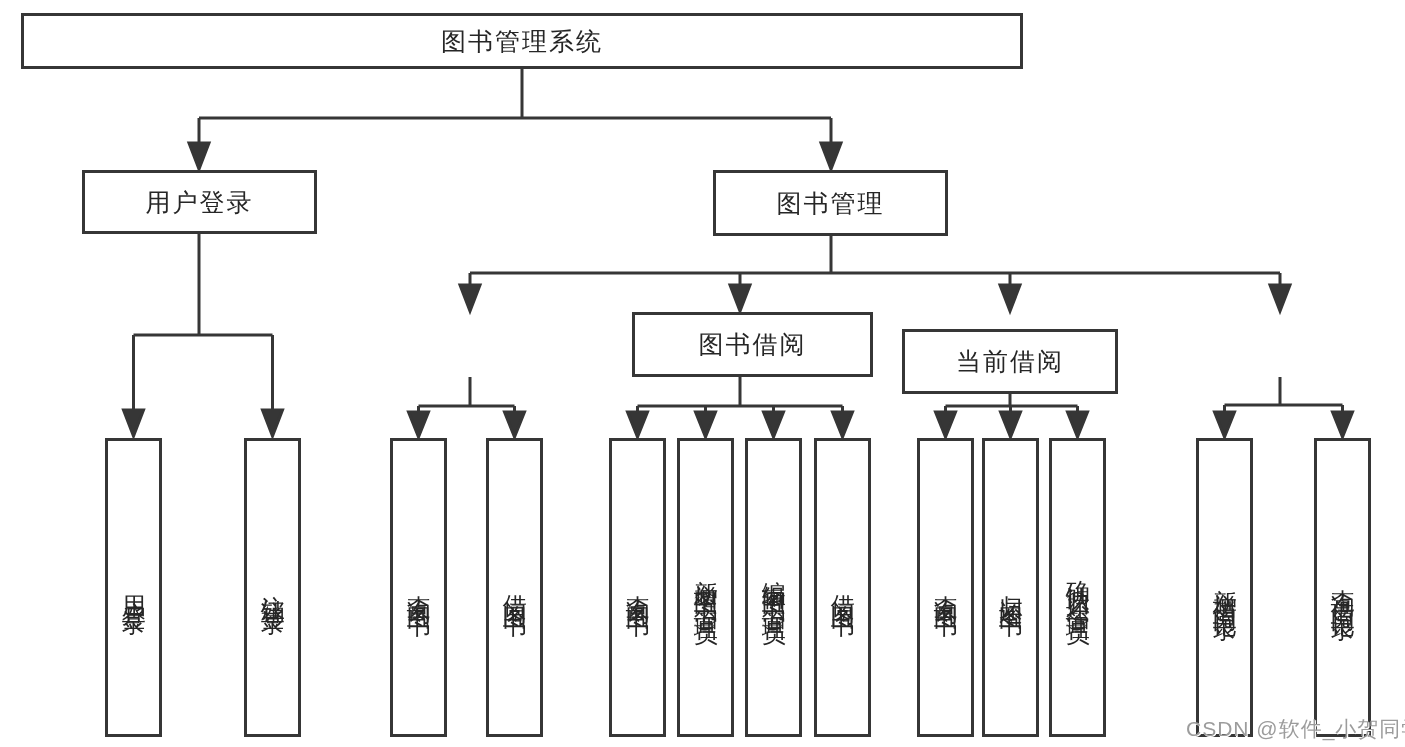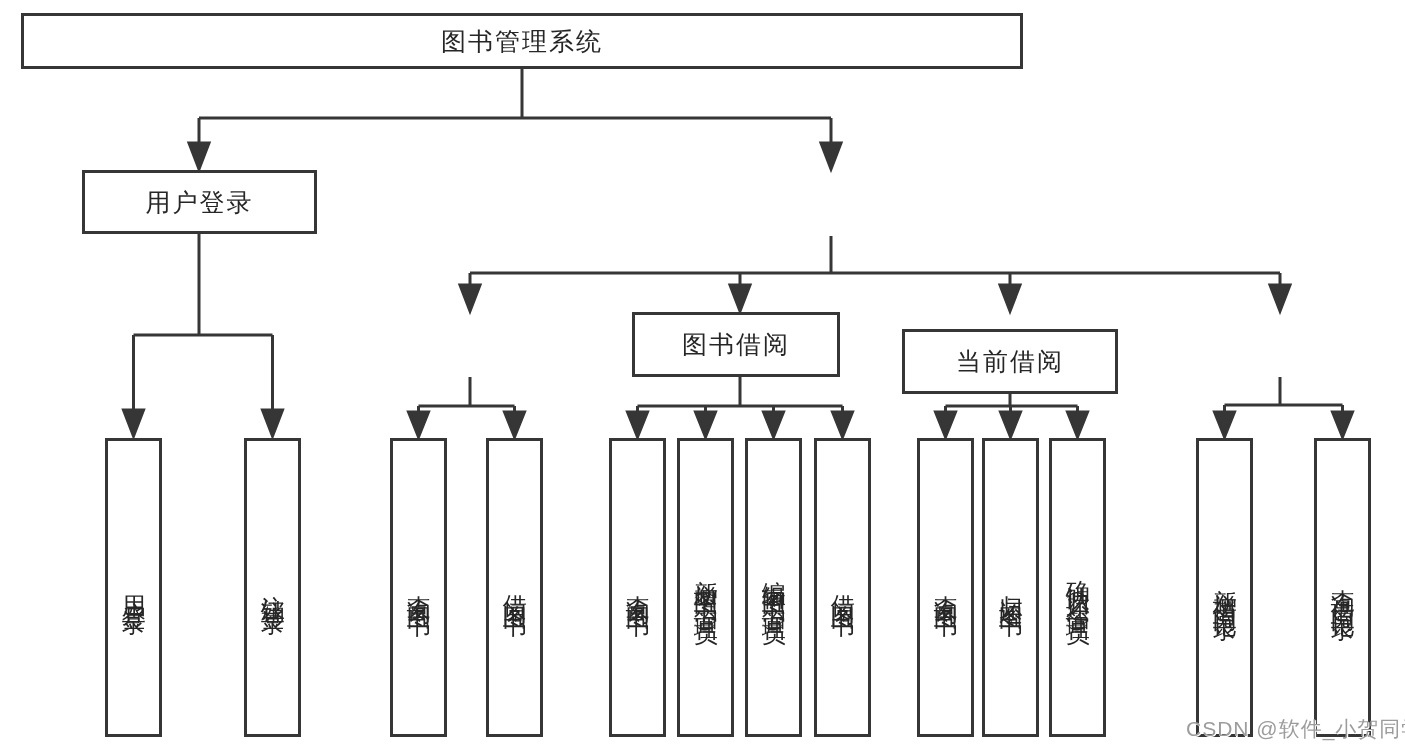--- a/index.html
+++ b/index.html
@@ -99,22 +99,25 @@
     </g>
   </svg>
 
   <div class="node node-h" style="left:21px;top:13px;width:1002px;height:56px;">
     <span>图书管理系统</span>
   </div>
 
   <div class="node node-h" style="left:82px;top:170px;width:235px;height:64px;">
     <span>用户登录</span>
   </div>
+  <div class="node node-h" style="left:713px;top:170px;width:235px;height:66px;">
+    <span>图书管理</span>
+  </div>
 
-  <div class="node node-h" style="left:632px;top:312px;width:208px;height:65px;">
+  <div class="node node-h" style="left:632px;top:312px;width:241px;height:65px;">
     <span>图书借阅</span>
   </div>
   <div class="node node-h" style="left:902px;top:329px;width:216px;height:65px;">
     <span>当前借阅</span>
   </div>
 
   <div class="node leaf" style="left:105px;">
     <span>用户登录</span>
   </div>
   <div class="node leaf" style="left:244px;">

